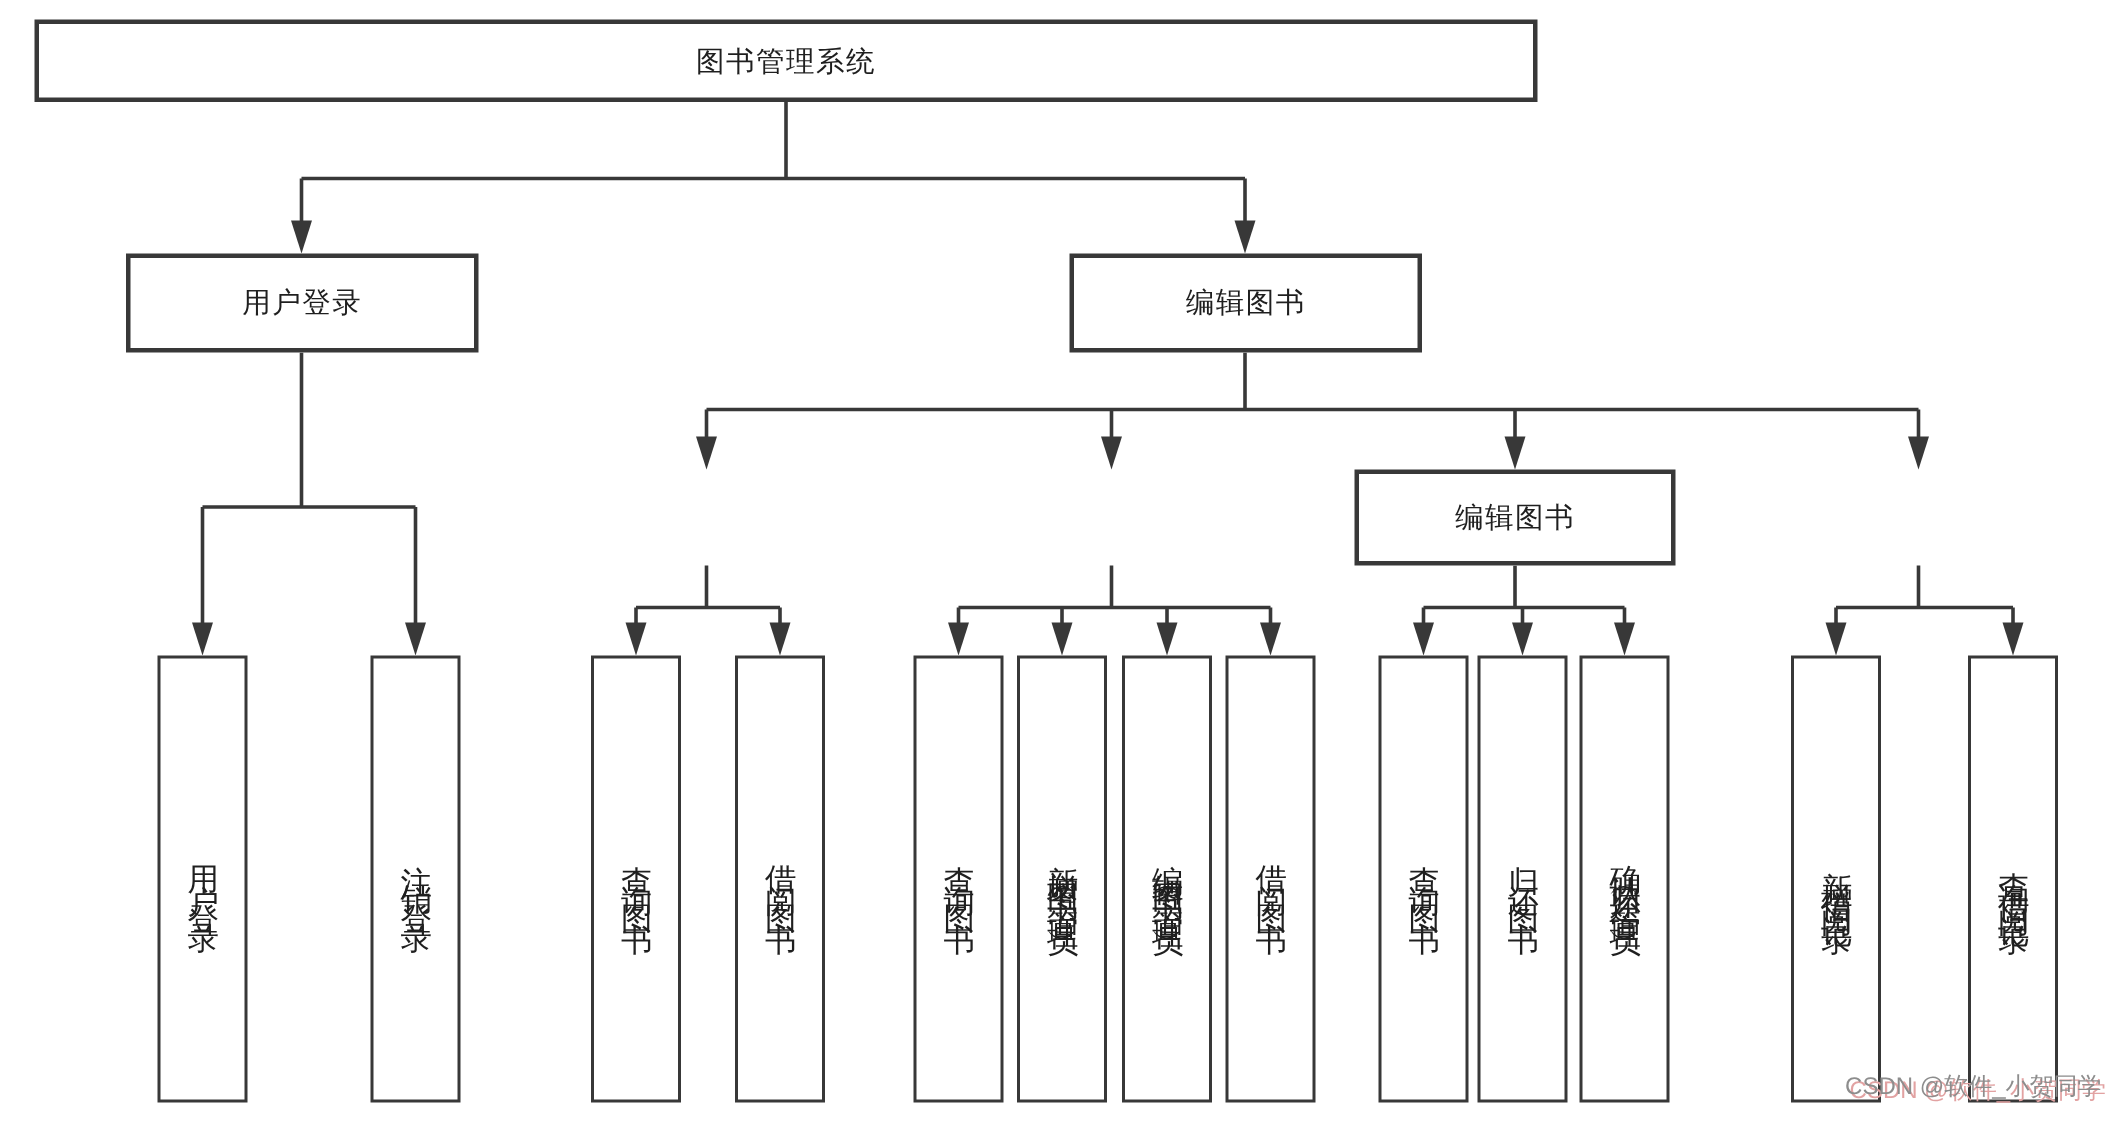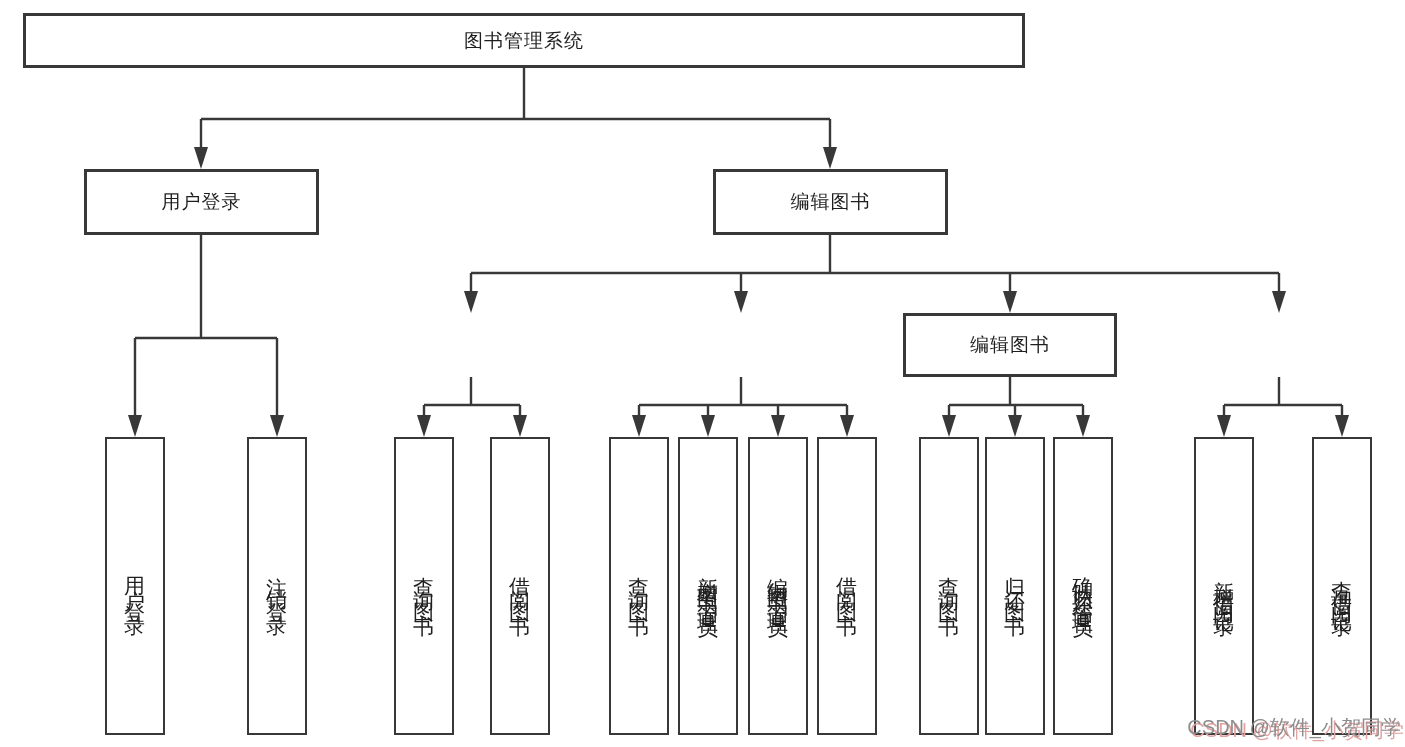--- a/index.html
+++ b/index.html
@@ -61,21 +61,21 @@
   #lf-bb  { left: 817px; }
   #lf-cq  { left: 919px; }
   #lf-cr  { left: 985px; }
   #lf-cc  { left: 1053px; }
   #lf-ra  { left: 1194px; }
   #lf-rq  { left: 1312px; }
 
   .watermark {
     position: absolute;
     right: 4px; top: 714px;
-    font-size: 20px;
+    font-size: 16px;
     color: var(--watermark-gray);
     text-shadow: 3px 3px 0 var(--watermark-red);
     white-space: nowrap;
   }
 </style>
 </head>
 <body>
 
 <div class="stage">
 

